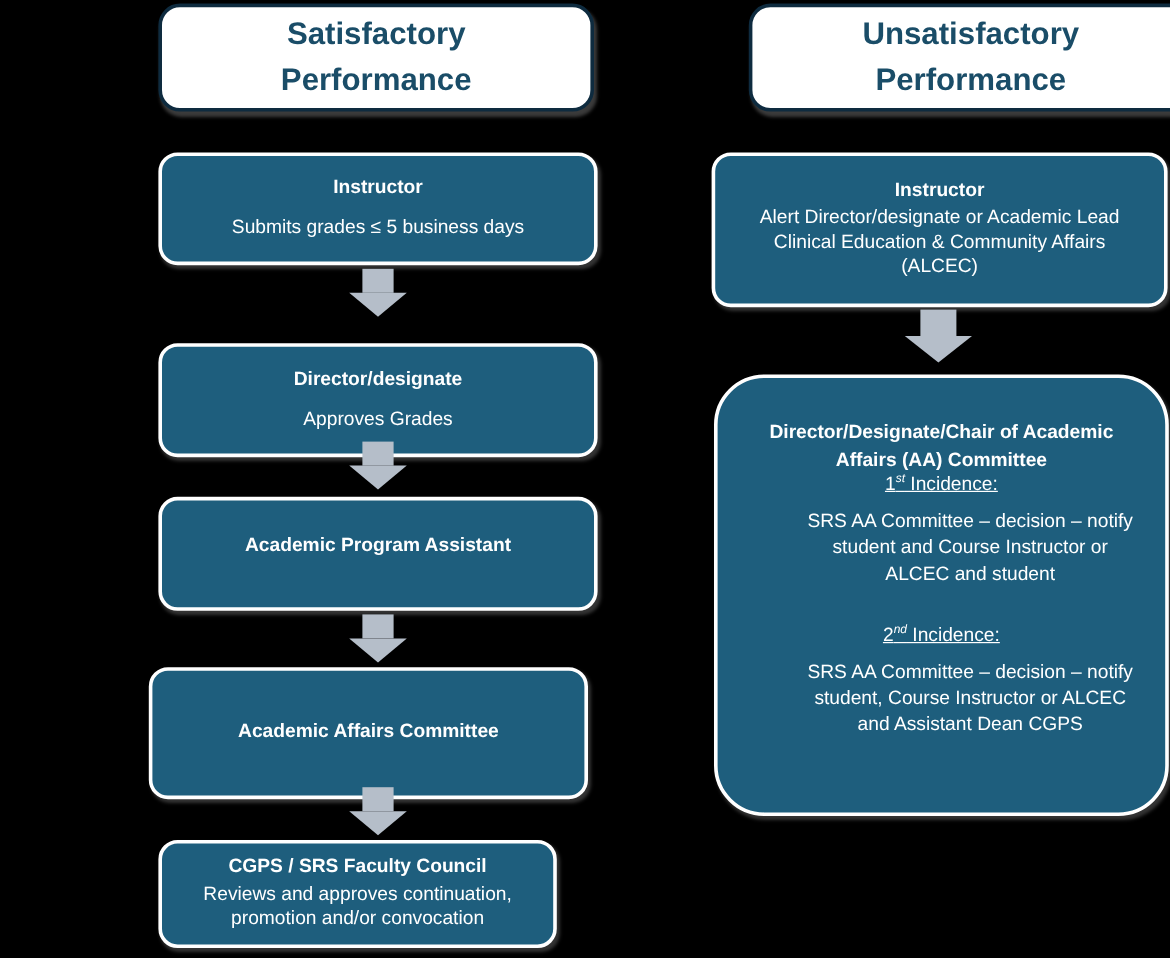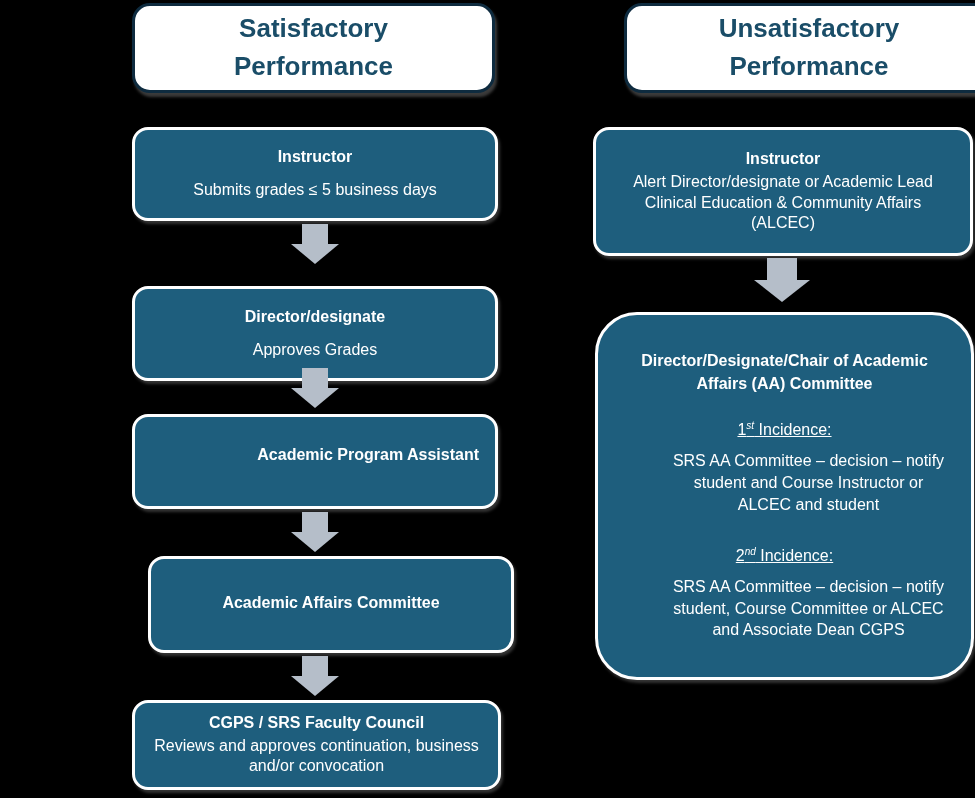--- a/index.html
+++ b/index.html
@@ -32,21 +32,21 @@
     text-align:center;color:var(--box-text);box-sizing:border-box;
     padding:10px 16px;box-shadow:2px 3px 3px rgba(150,150,150,0.35);
   }
   .node-title{font-weight:bold;font-size:16px;line-height:1.3;}
   .node-body{font-size:16px;line-height:1.3;}
   .gapped .node-title{margin-bottom:12px;}
   .tight .node-title{margin-bottom:2px;}
   .big{
     border-radius:42px;justify-content:flex-start;padding:34px 22px 10px 22px;
   }
-  .big .node-title{font-size:16px;line-height:1.45;margin-bottom:26px;}
+  .big .node-title{font-size:16px;line-height:1.45;}
   .inc-heading{
     font-size:16px;text-decoration:underline;margin-bottom:11px;display:inline-block;
   }
   .inc-heading sup{font-size:10px;vertical-align:super;line-height:0;font-style:italic;}
   .inc-body{font-size:16px;line-height:1.35;margin-left:48px;}
   .inc-body.first{margin-bottom:32px;}
   .arrow{position:absolute;display:flex;flex-direction:column;align-items:center;}
   .arrow .shaft{width:26px;height:20px;background:var(--arrow);}
   .arrow .head{
     width:0;height:0;border-left:24px solid transparent;
@@ -80,41 +80,41 @@
   <div class="node gapped" style="left:132px;top:270px;width:366px;height:95px;margin-top:16px;">
     <div class="node-title">Director/designate</div>
     <div class="node-body">Approves Grades</div>
   </div>
 
   <div class="arrow" style="left:291px;top:368px;">
     <div class="shaft"></div>
     <div class="head"></div>
   </div>
 
-  <div class="node gapped" style="left:132px;top:414px;width:366px;height:95px;align-items:flex-end;">
+  <div class="node gapped" style="left:132px;top:414px;width:366px;height:95px;">
     <div class="node-title">Academic Program Assistant</div>
   </div>
 
   <div class="arrow" style="left:291px;top:512px;">
     <div class="shaft"></div>
     <div class="head"></div>
   </div>
 
-  <div class="node tight" style="left:148px;top:556px;width:366px;height:97px;">
+  <div class="node tight" style="left:124px;top:556px;width:366px;height:110px;">
     <div class="node-title">Academic Affairs Committee</div>
   </div>
 
   <div class="arrow" style="left:291px;top:656px;">
     <div class="shaft"></div>
     <div class="head"></div>
   </div>
 
-  <div class="node tight" style="left:132px;top:700px;width:369px;height:90px;">
+  <div class="node tight" style="left:132px;top:700px;width:332px;height:90px;">
     <div class="node-title">CGPS / SRS Faculty Council</div>
-    <div class="node-body">Reviews and approves continuation, business and/or convocation</div>
+    <div class="node-body">Reviews and approves continuation, promotion and/or convocation</div>
   </div>
 
   <div class="col-header" style="left:624px;top:3px;width:370px;height:90px;">
     <span>Unsatisfactory Performance</span>
   </div>
 
   <div class="node tight" style="left:593px;top:127px;width:380px;height:129px;">
     <div class="node-title">Instructor</div>
     <div class="node-body">Alert Director/designate or Academic Lead Clinical Education &amp; Community Affairs (ALCEC)</div>
   </div>
@@ -124,16 +124,16 @@
     <div class="head"></div>
   </div>
 
   <div class="node big" style="left:595px;top:312px;width:379px;height:368px;">
     <div class="node-title">Director/Designate/Chair of Academic Affairs (AA) Committee</div>
 
     <div class="inc-heading"><span>1</span><sup>st</sup><span> Incidence:</span></div>
     <div class="inc-body first">SRS AA Committee – decision – notify student and Course Instructor or ALCEC and student</div>
 
     <div class="inc-heading"><span>2</span><sup>nd</sup><span> Incidence:</span></div>
-    <div class="inc-body">SRS AA Committee – decision – notify student, Course Committee or ALCEC and Associate Dean CGPS</div>
+    <div class="inc-body">SRS AA Committee – decision – notify student, Course Instructor or ALCEC and Assistant Dean CGPS</div>
   </div>
 
 </div>
 
 </body></html>

